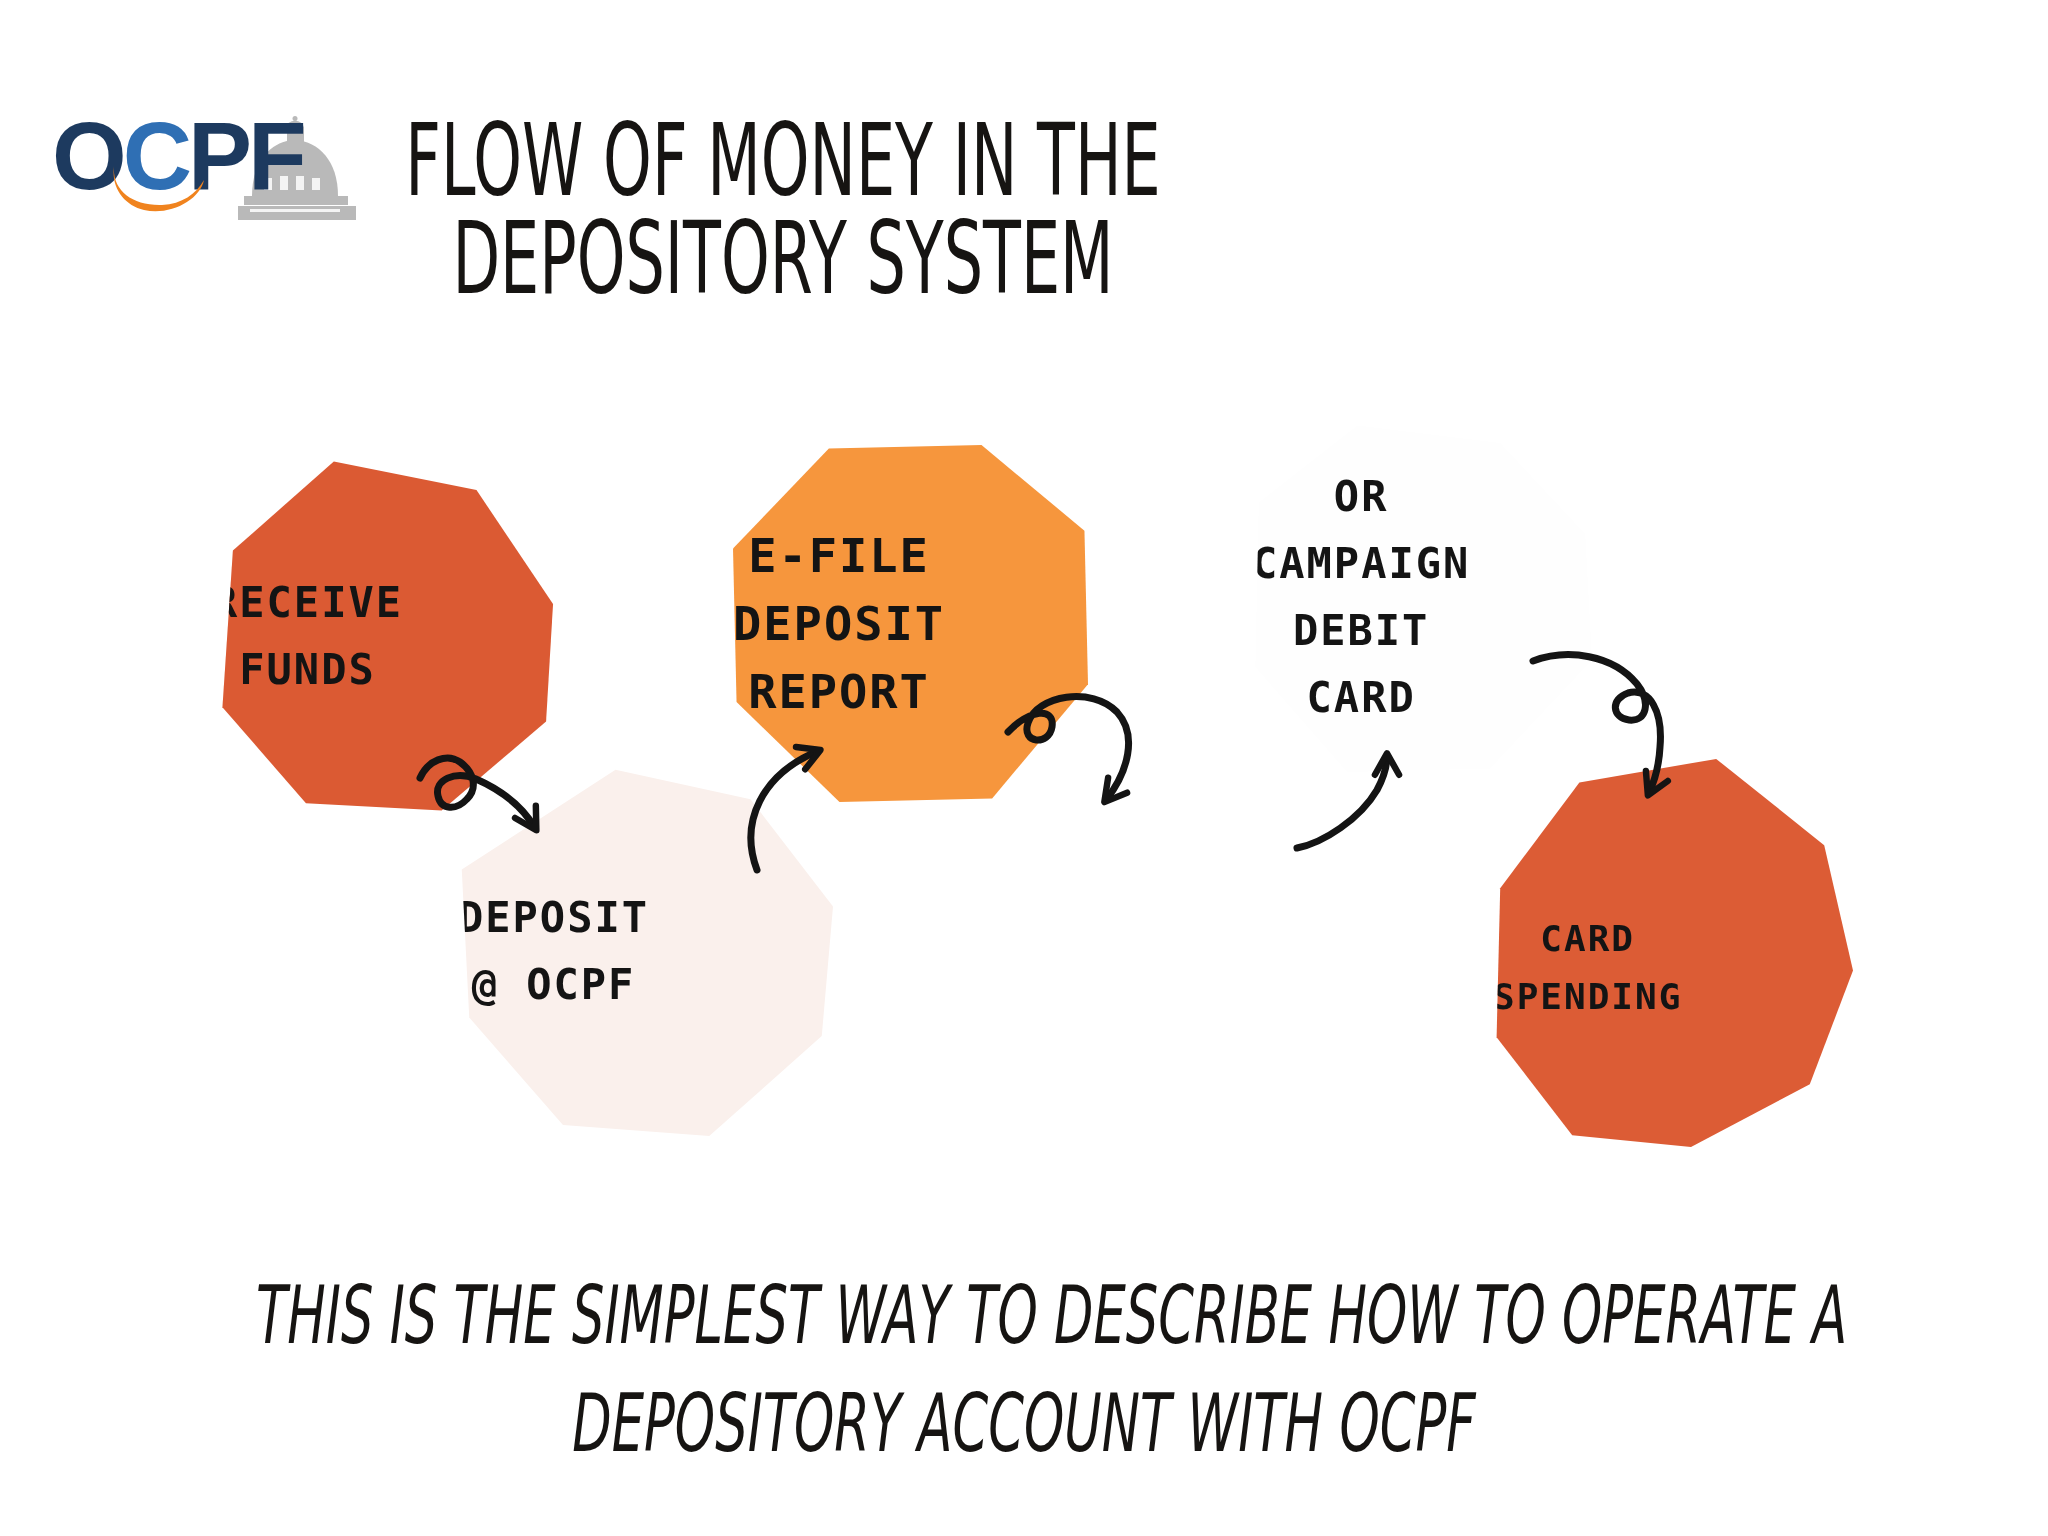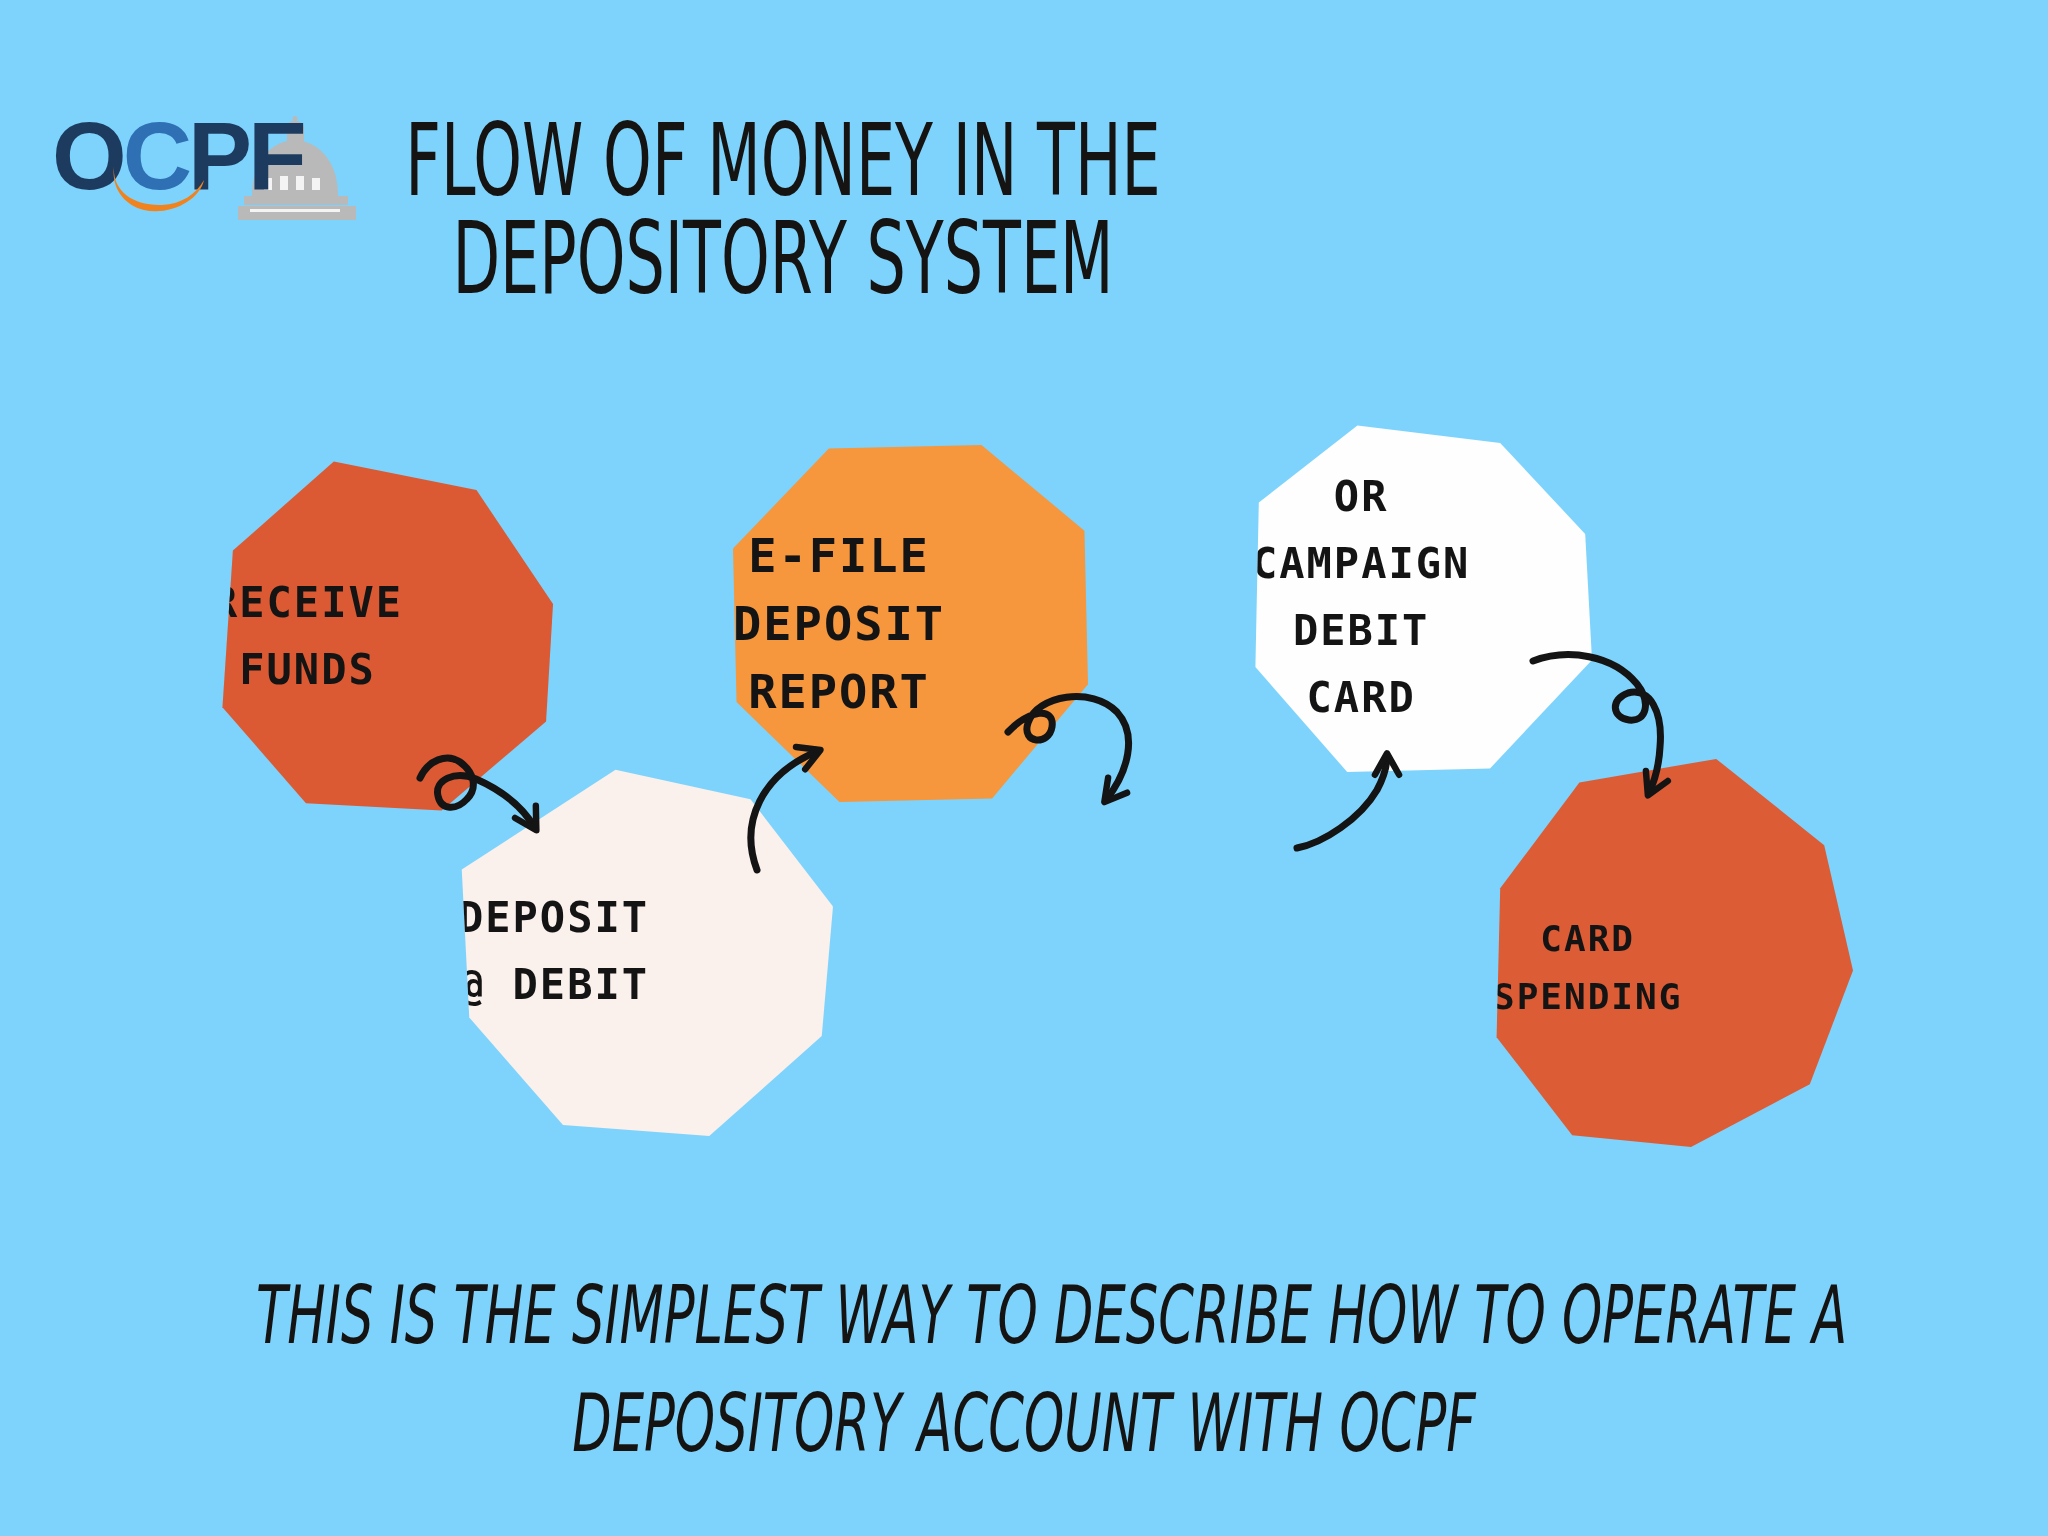--- a/index.html
+++ b/index.html
@@ -69,21 +69,21 @@
   .caption-line{
     font-family:"DejaVu Sans",sans-serif;font-style:italic;
     font-size:80px;line-height:108px;font-weight:400;
     transform:scaleX(0.64);
     white-space:nowrap;
   }
 </style>
 </head>
 <body>
 
-<div id="canvas" style="background-color: #7dd3fc;">
+<div id="canvas" style="background-color: #ffffff;">
 
   <div class="logo">
     <svg class="logo-dome" width="130" height="104" viewBox="0 0 130 104">
       <g class="dome-fill" fill="#B9B9B9">
         <path d="M22 80 C22 42 44 24 66 24 C88 26 108 44 108 80 Z"></path>
         <rect x="14" y="80" width="104" height="9"></rect>
         <rect x="8" y="90" width="118" height="14"></rect>
         <rect x="57" y="11" width="17" height="15"></rect>
         <path d="M56 13 C56 2 74 2 74 13 Z"></path>
         <circle cx="65" cy="2.5" r="2.5"></circle>
@@ -110,21 +110,21 @@
   <div class="node oct-a fs-a" style="left: 212px; top: 458px; width: 348px; height: 356px; background-color: rgb(219, 90, 51);">
     <div>
       <div>RECEIVE</div>
       <div>FUNDS</div>
     </div>
   </div>
 
   <div class="node oct-b fs-a" style="left: 458px; top: 766px; width: 375px; height: 370px; background-color: rgb(250, 240, 236);">
     <div>
       <div>DEPOSIT</div>
-      <div>@ DEBIT</div>
+      <div>@ OCPF</div>
     </div>
   </div>
 
   <div class="node oct-c fs-b" style="left: 733px; top: 445px; width: 355px; height: 357px; background-color: rgb(246, 150, 61);">
     <div>
       <div>E-FILE</div>
       <div>DEPOSIT</div>
       <div>REPORT</div>
     </div>
   </div>

